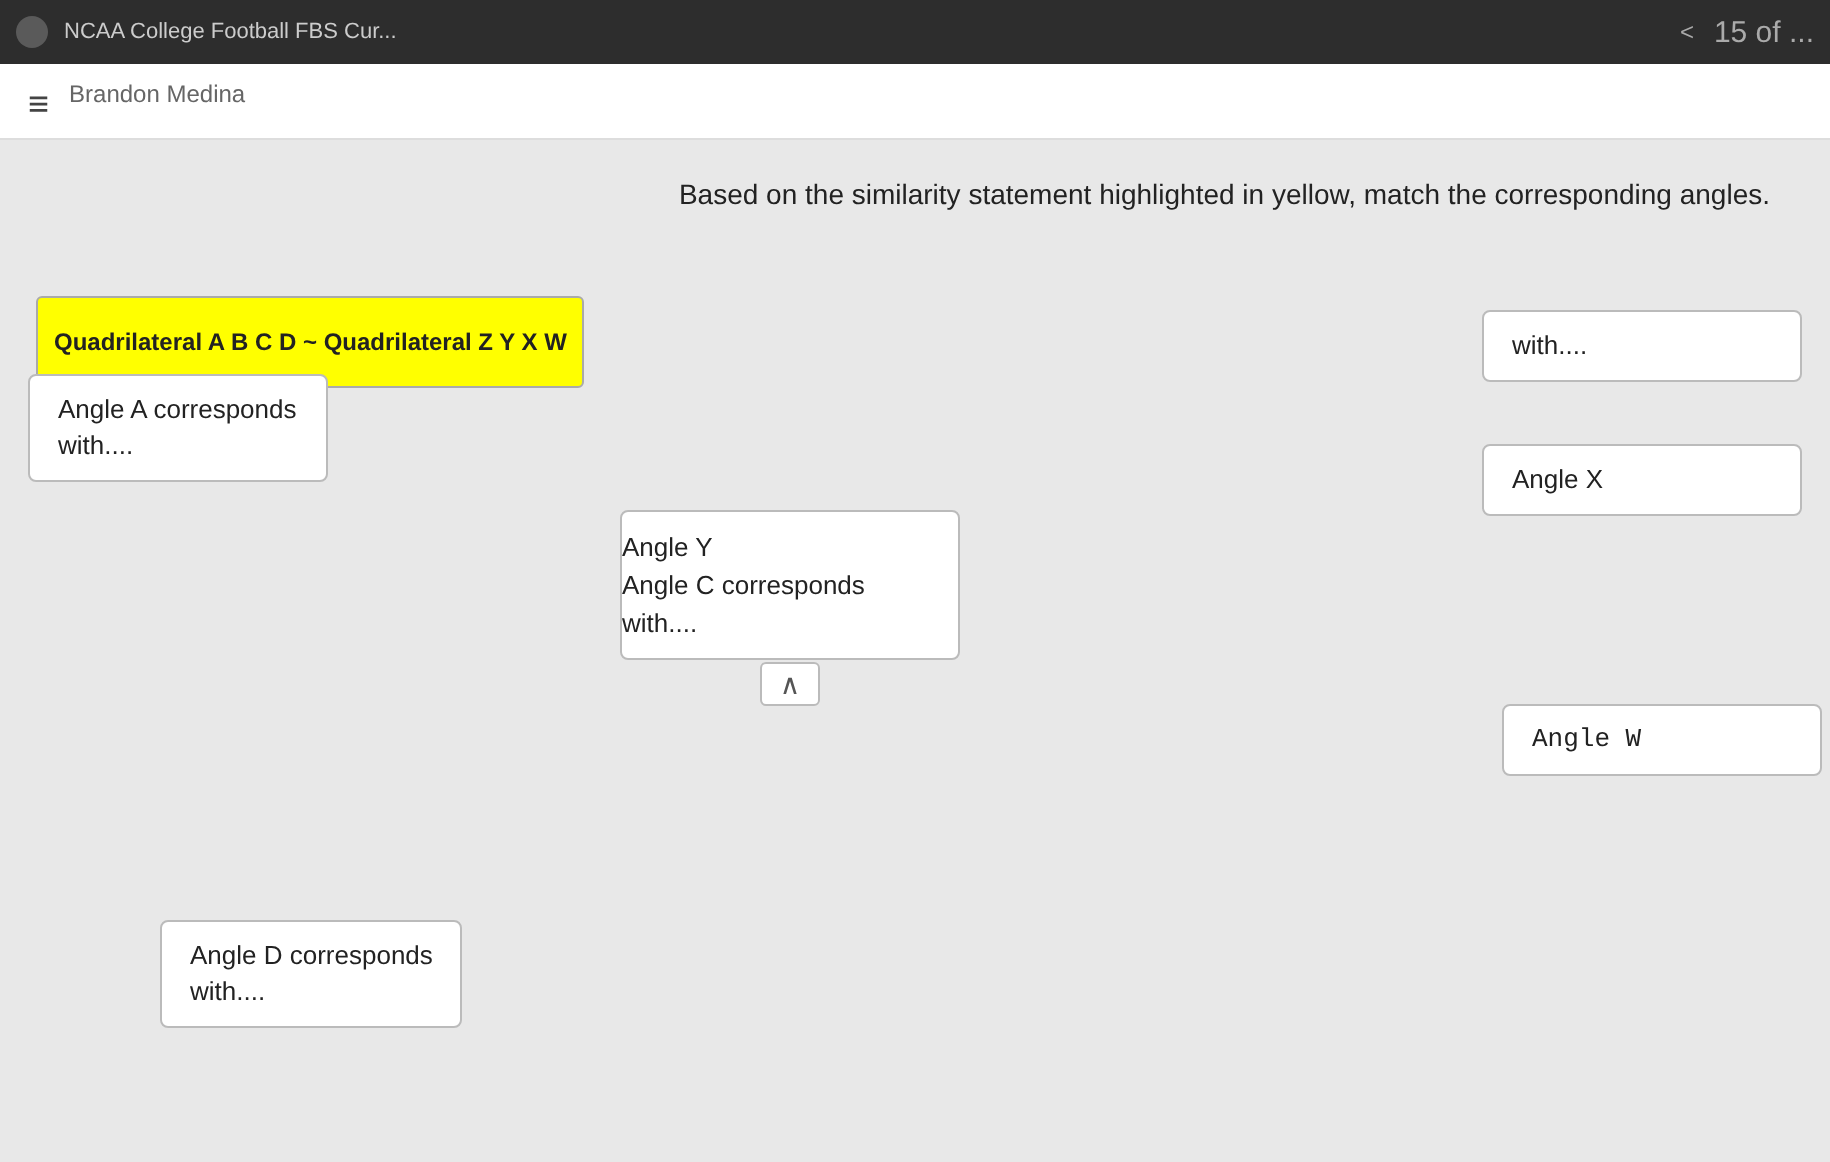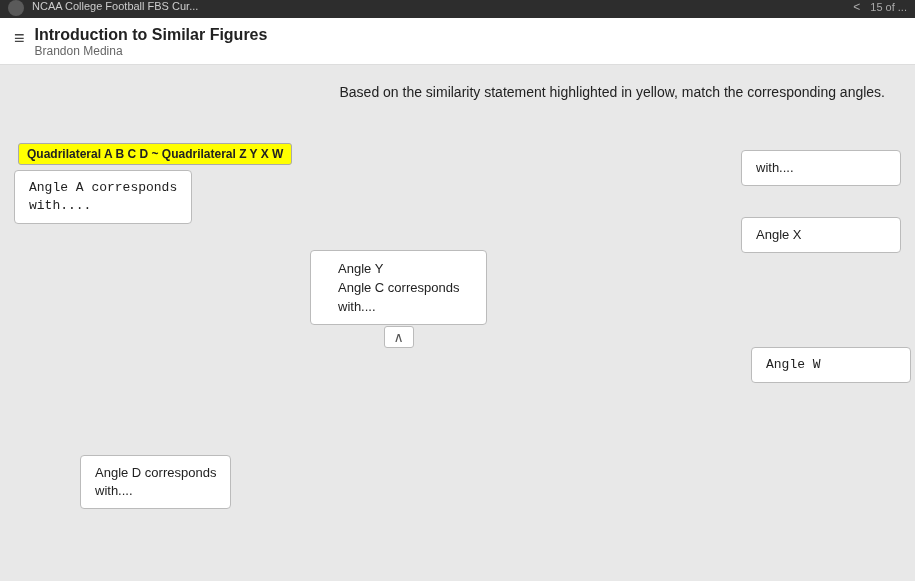--- a/index.html
+++ b/index.html
@@ -9,23 +9,23 @@
       height: 581px;
       background: #e8e8e8;
       font-family: Arial, sans-serif;
       overflow: hidden;
       position: relative;
     }
 
     
     .top-bar {
       background: #2d2d2d;
-      height: 18px;
-      display: flex;
-      align-items: flex-start;
+      height: 32px;
+      display: flex;
+      align-items: center;
       padding: 0 8px;
       gap: 8px;
     }
     .top-bar-icon {
       width: 16px;
       height: 16px;
       background: #5a5a5a;
       border-radius: 50%;
     }
     .top-bar-title {
@@ -37,21 +37,21 @@
       display: flex;
       align-items: center;
       gap: 10px;
     }
     .top-bar-chevron {
       color: #aaa;
       font-size: 12px;
     }
     .top-bar-pagecount {
       color: #aaa;
-      font-size: 11px;
+      font-size: 15px;
     }
 
     
     .header {
       background: #fff;
       padding: 8px 14px 6px 14px;
       display: flex;
       align-items: flex-start;
       gap: 10px;
       border-bottom: 1px solid #ddd;
@@ -103,33 +103,33 @@
       color: #222;
       line-height: 1.4;
       min-width: 120px;
     }
 
     
     .similarity-statement {
       background: #ffff00;
       border: 1.5px solid #aaa;
       border-radius: 3px;
-      padding: 3px 8px;
+      padding: 15px 8px;
       font-size: 12px;
       font-weight: bold;
       color: #222;
       position: absolute;
     }
 
     
     .dropdown-card {
       background: #fff;
       border: 1.5px solid #bbb;
       border-radius: 4px;
-      padding: 8px 27px;
+      padding: 8px 0;
       position: absolute;
       font-size: 13px;
       color: #222;
       min-width: 150px;
     }
     .dropdown-card .dropdown-option {
       padding: 2px 0;
     }
     .dropdown-chevron-btn {
       position: absolute;
@@ -157,34 +157,33 @@
   <span class="top-bar-title">NCAA College Football FBS Cur...</span>
   <div class="top-bar-right">
     <span class="top-bar-chevron">&lt;</span>
     <span class="top-bar-pagecount">15 of ...</span>
   </div>
 </div>
 
 <div class="header">
   <span class="header-menu-icon">≡</span>
   <div class="header-text">
-    <span class="header-title">Introduction to Similar Figures</span>
     <span class="header-subtitle">Brandon Medina</span>
   </div>
 </div>
 
 <div class="main">
 
   <p class="instruction">Based on the similarity statement highlighted in yellow, match the corresponding angles.</p>
 
   <div class="similarity-statement" style="left: 18px; top: 78px;">
     <span>Quadrilateral A B C D ~ Quadrilateral Z Y X W</span>
   </div>
 
-  <div class="card" style="left: 14px; top: 105px; min-width: 150px; font-family: Liberation Mono, monospace;">
+  <div class="card" style="left: 14px; top: 117px; min-width: 150px;">
     <div>Angle A corresponds</div>
     <div>with....</div>
   </div>
 
   <div class="card" style="right: 14px; top: 85px; min-width: 160px;">
     <div>with....</div>
   </div>
 
   <div class="card" style="right: 14px; top: 152px; min-width: 160px;">
     <span>Angle X</span>

